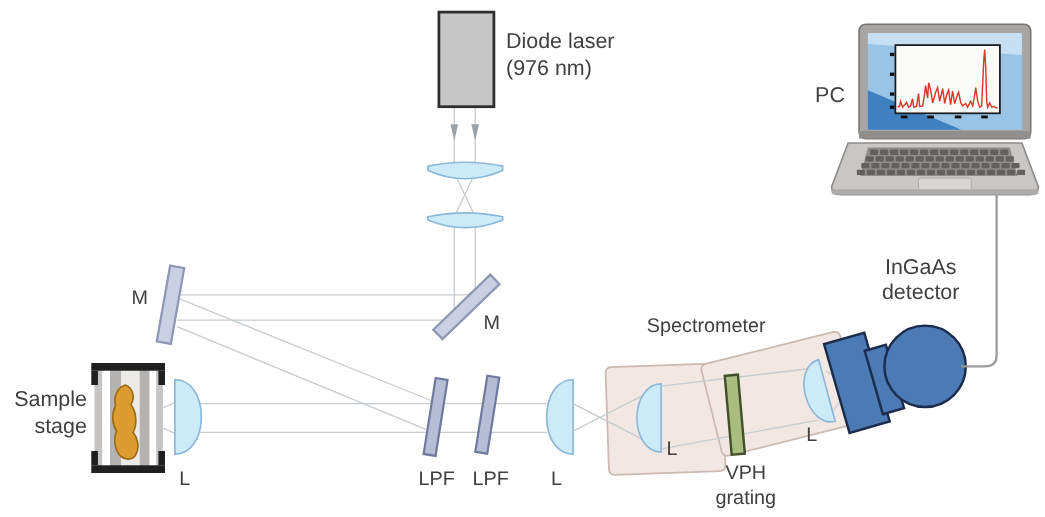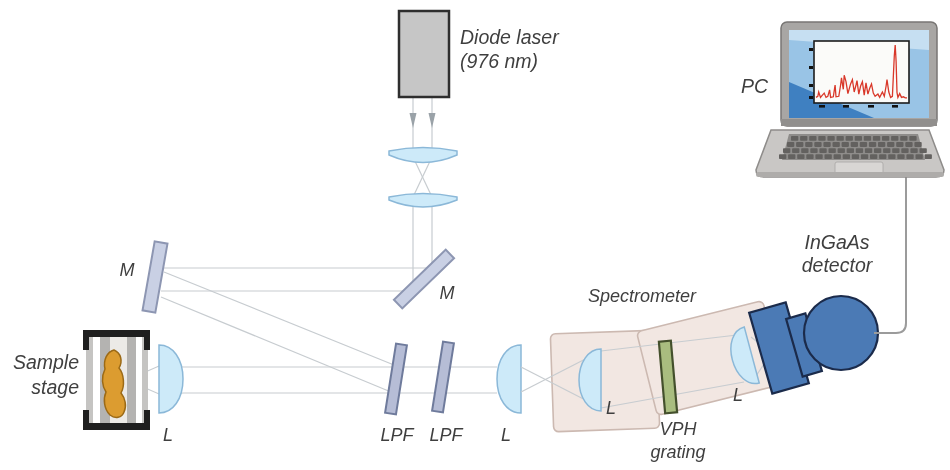--- a/index.html
+++ b/index.html
@@ -1,16 +1,16 @@
 <!DOCTYPE html>
 <html><head>
 <meta charset="utf-8">
 <style>
   html,body{margin:0;padding:0;background:#ffffff;}
-  .stage-wrap{width:950px;height:470px;position:relative;background:#ffffff;overflow:hidden;font-style:italic;}
+  .stage-wrap{width:950px;height:470px;position:relative;background:#ffffff;overflow:hidden;}
   svg{display:block;}
   text{font-family:"Liberation Sans", sans-serif; fill:#3f3f3f;}
   .lbl{font-size:19.5px;}
   .lbl-sm{font-size:18px;}
 </style>
 </head>
 <body>
 
 <div class="stage-wrap">
 <svg width="950" height="470" viewBox="0 0 950 470">

